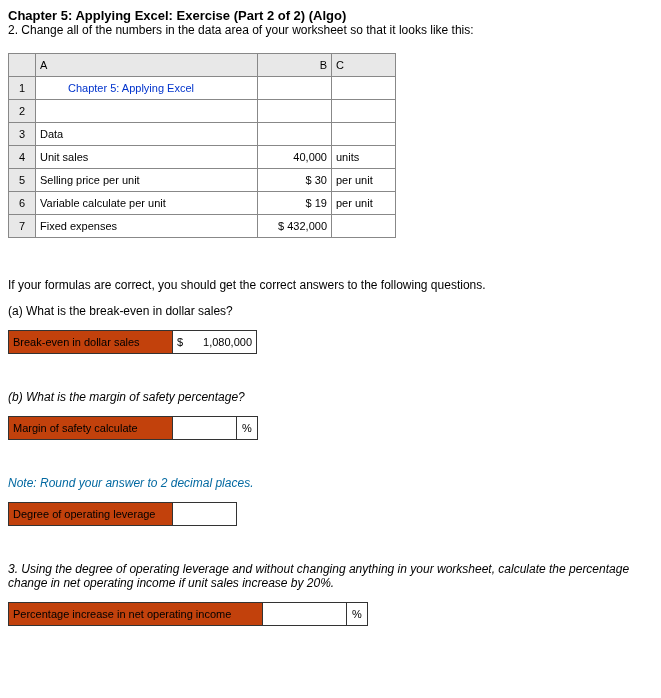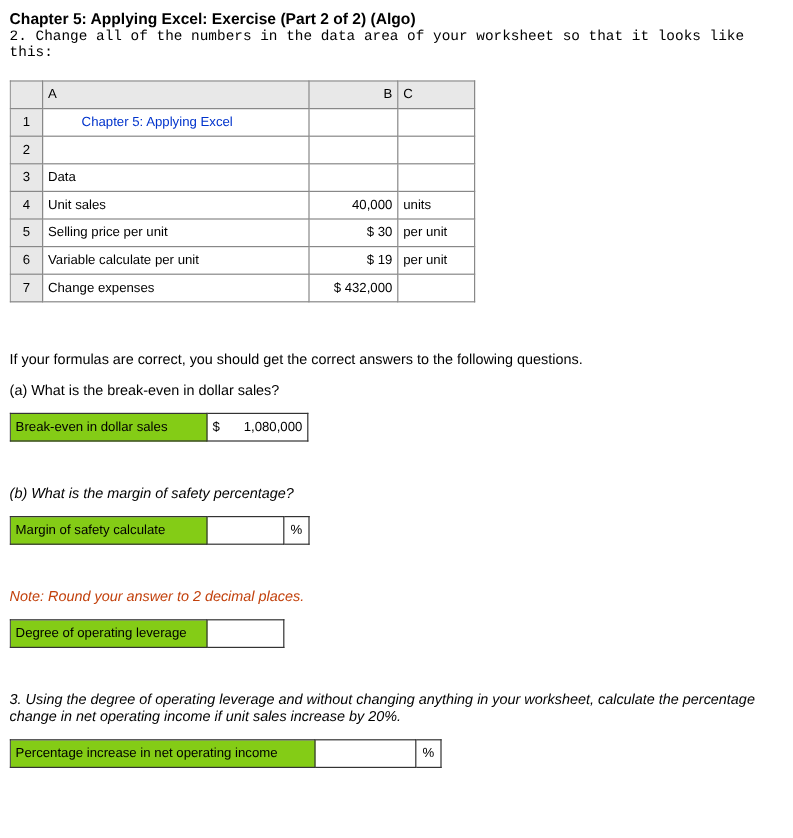--- a/index.html
+++ b/index.html
@@ -9,21 +9,20 @@
       color: #000;
       background: #fff;
       width: 645px;
     }
     .title {
       font-weight: bold;
       font-size: 13px;
     }
     .instruction {
       margin-bottom: 16px;
-      font-family: Liberation Mono, monospace;
     }
     table.excel {
       border-collapse: collapse;
       margin-bottom: 40px;
     }
     table.excel td, table.excel th {
       border: 1px solid #888;
       padding: 2px 4px;
       height: 18px;
       font-size: 11px;
@@ -53,35 +52,35 @@
     }
     table.excel .blue-text {
       color: #0033cc;
       padding-left: 32px;
     }
     .question {
       margin-bottom: 12px;
       margin-top: 8px;
     }
     .red-note {
-      color: #c2410c;
+      color: #0369a1;
     }
     table.answer {
       border-collapse: collapse;
       margin-bottom: 36px;
     }
     table.answer td {
       border: 1px solid #333;
       padding: 2px 4px;
       height: 18px;
       font-size: 11px;
       vertical-align: middle;
     }
     table.answer .label-cell {
-      background: #84cc16;
+      background: #c2410c;
       text-align: left;
     }
     table.answer .input-cell {
       background: #fff;
       text-align: right;
     }
     table.answer .sym-cell {
       background: #fff;
       text-align: center;
       width: 16px;
@@ -142,21 +141,21 @@
     <td class="col-c">per unit</td>
   </tr>
   <tr>
     <td class="row-header">6</td>
     <td class="col-a">Variable calculate per unit</td>
     <td class="col-b">$         19</td>
     <td class="col-c">per unit</td>
   </tr>
   <tr>
     <td class="row-header">7</td>
-    <td class="col-a">Change expenses</td>
+    <td class="col-a">Fixed expenses</td>
     <td class="col-b">$  432,000</td>
     <td class="col-c"></td>
   </tr>
 </tbody>
   </table>
 
 <div class="question">If your formulas are correct, you should get the correct answers to the following questions.</div>
 
 <div class="question">(a) What is the break-even in dollar sales?</div>
 <table class="answer">

